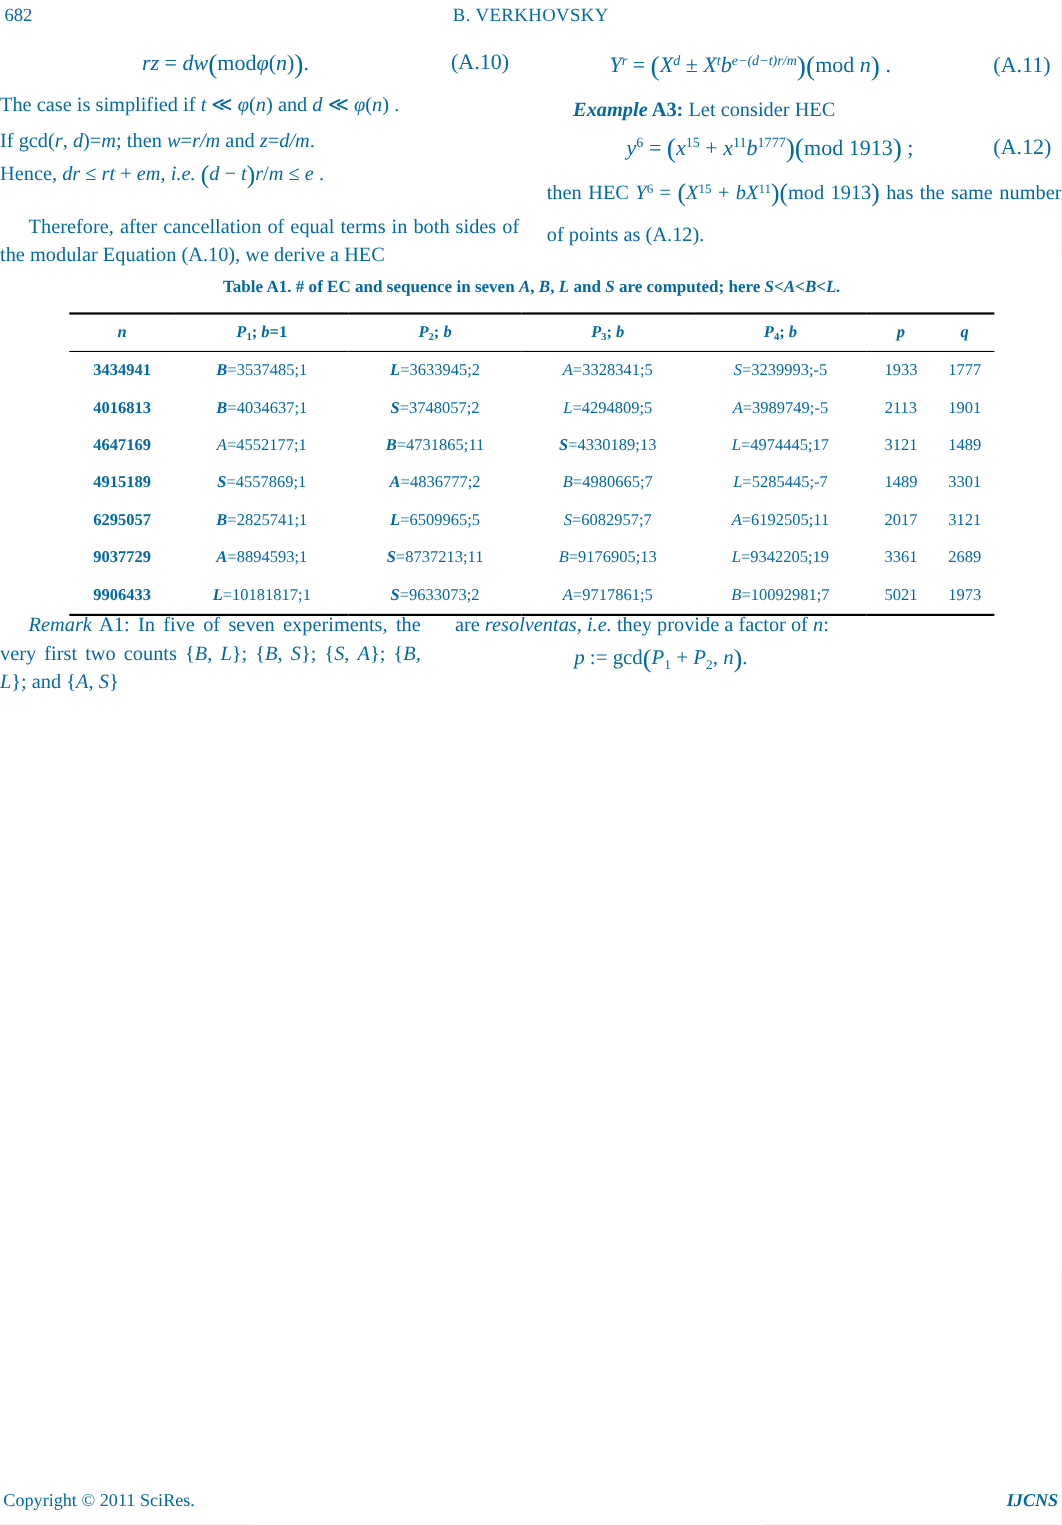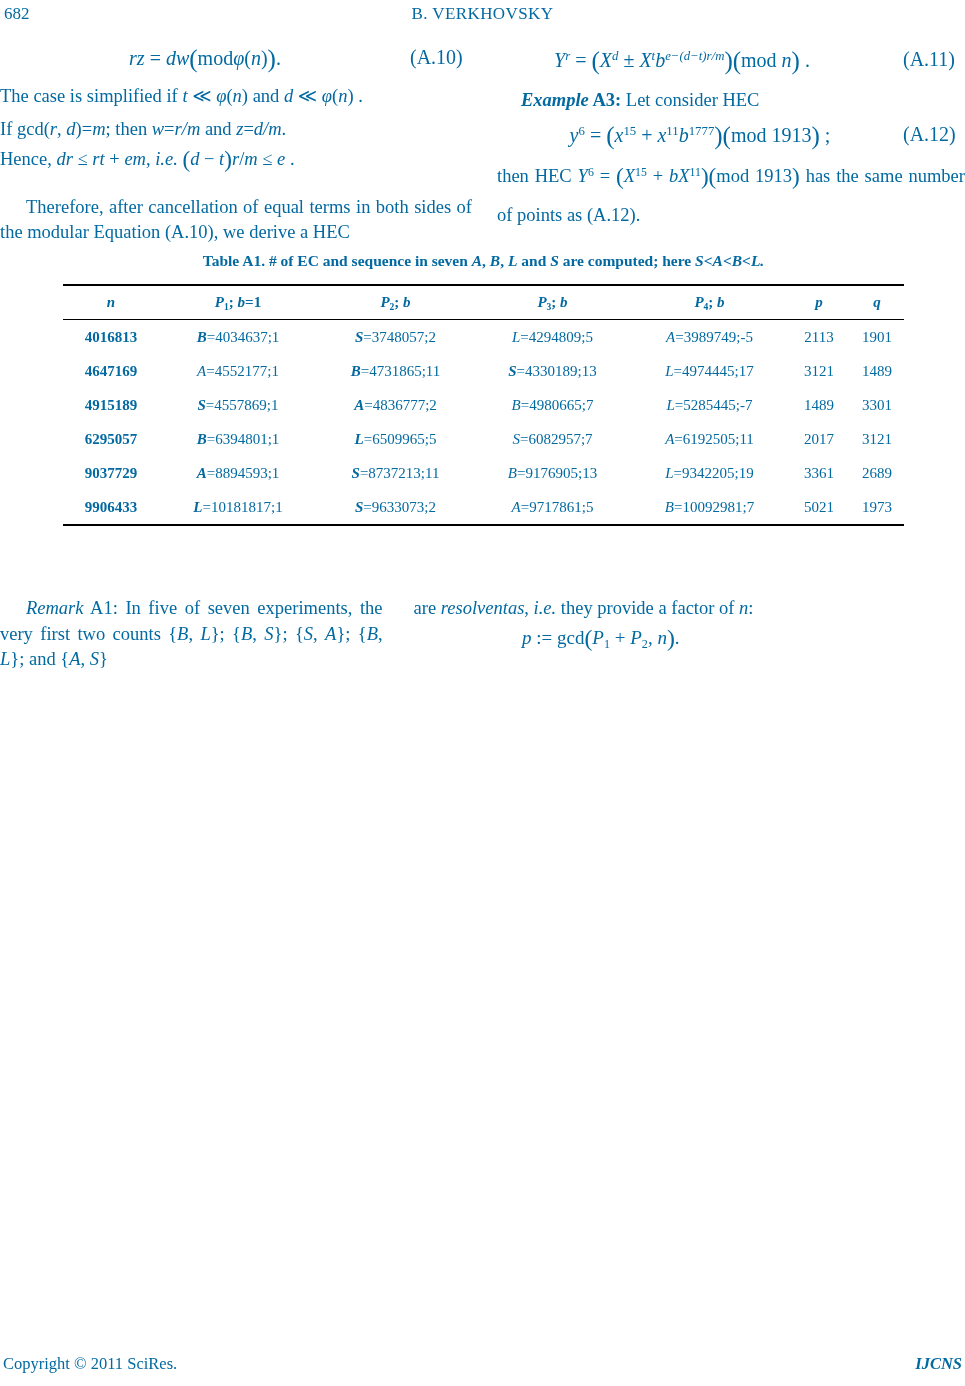--- a/index.html
+++ b/index.html
@@ -39,21 +39,21 @@
   .colR .p5{margin-top:10px;line-height:37px;}
 
   .tablewrap{position:absolute;top:252px;left:63px;width:841px;}
   .tcaption{text-align:center;font-size:15.5px;margin-bottom:14px;}
   table{width:841px;border-collapse:collapse;table-layout:fixed;
         border-top:2.5px solid #000;border-bottom:2.5px solid #000;font-size:15px;}
   thead th{border-bottom:1.5px solid #000;padding:8px 0;font-weight:normal;text-align:center;}
   tbody td{text-align:center;padding:8.5px 0;}
   td.cn{font-weight:bold;}
 
-  .remark{position:absolute;top:596px;left:0;width:788px;display:flex;}
+  .remark{position:absolute;top:557px;left:0;width:788px;display:flex;}
   .remL{width:472px;font-size:18.5px;line-height:25.5px;}
   .remR{width:462px;margin-left:31px;font-size:18.5px;line-height:25px;}
   .remFormula{text-align:center;margin-top:4px;font-size:19px;}
 
   .footer{position:absolute;top:1354px;left:0;width:965px;font-size:16.5px;}
   .fl{position:absolute;left:3px;}
   .fr{position:absolute;right:3px;font-weight:bold;font-style:italic;}
 </style>
 </head>
 <body>
@@ -106,20 +106,29 @@
           <th><span class="bi">P</span><span class="sb bd">1</span><span class="bd">; </span><span class="bi">b</span><span class="bd">=1</span></th>
           <th><span class="bi">P</span><span class="sb bd">2</span><span class="bd">; </span><span class="bi">b</span></th>
           <th><span class="bi">P</span><span class="sb bd">3</span><span class="bd">; </span><span class="bi">b</span></th>
           <th><span class="bi">P</span><span class="sb bd">4</span><span class="bd">; </span><span class="bi">b</span></th>
           <th><span class="bi">p</span></th>
           <th><span class="bi">q</span></th>
         </tr>
       </thead>
       <tbody>
           <tr>
+            <td class="cn">3434941</td>
+            <td><span class="bi">B</span><span>=3537485;1</span></td>
+            <td><span class="bi">L</span><span>=3633945;2</span></td>
+            <td><span class="it">A</span><span>=3328341;5</span></td>
+            <td><span class="it">S</span><span>=3239993;-5</span></td>
+            <td>1933</td>
+            <td>1777</td>
+          </tr>
+          <tr>
             <td class="cn">4016813</td>
             <td><span class="bi">B</span><span>=4034637;1</span></td>
             <td><span class="bi">S</span><span>=3748057;2</span></td>
             <td><span class="it">L</span><span>=4294809;5</span></td>
             <td><span class="it">A</span><span>=3989749;-5</span></td>
             <td>2113</td>
             <td>1901</td>
           </tr>
           <tr>
             <td class="cn">4647169</td>
@@ -134,21 +143,21 @@
             <td class="cn">4915189</td>
             <td><span class="bi">S</span><span>=4557869;1</span></td>
             <td><span class="bi">A</span><span>=4836777;2</span></td>
             <td><span class="it">B</span><span>=4980665;7</span></td>
             <td><span class="it">L</span><span>=5285445;-7</span></td>
             <td>1489</td>
             <td>3301</td>
           </tr>
           <tr>
             <td class="cn">6295057</td>
-            <td><span class="bi">B</span><span>=6394801;1</span></td>
+            <td><span class="bi">B</span><span>=2825741;1</span></td>
             <td><span class="bi">L</span><span>=6509965;5</span></td>
             <td><span class="it">S</span><span>=6082957;7</span></td>
             <td><span class="it">A</span><span>=6192505;11</span></td>
             <td>2017</td>
             <td>3121</td>
           </tr>
           <tr>
             <td class="cn">9037729</td>
             <td><span class="bi">A</span><span>=8894593;1</span></td>
             <td><span class="bi">S</span><span>=8737213;11</span></td>

